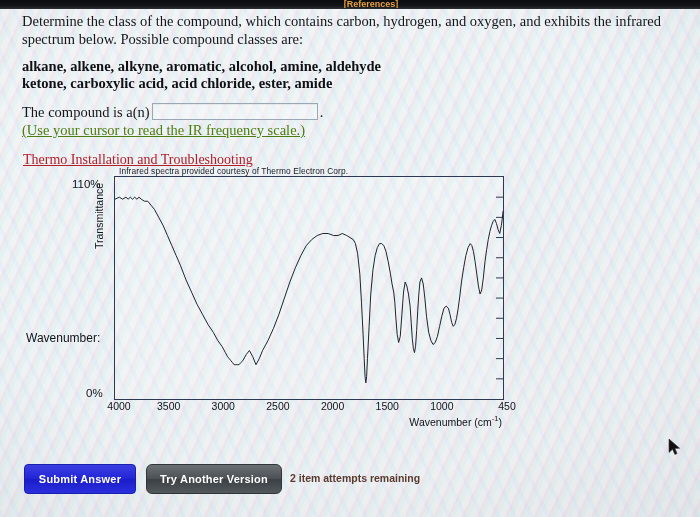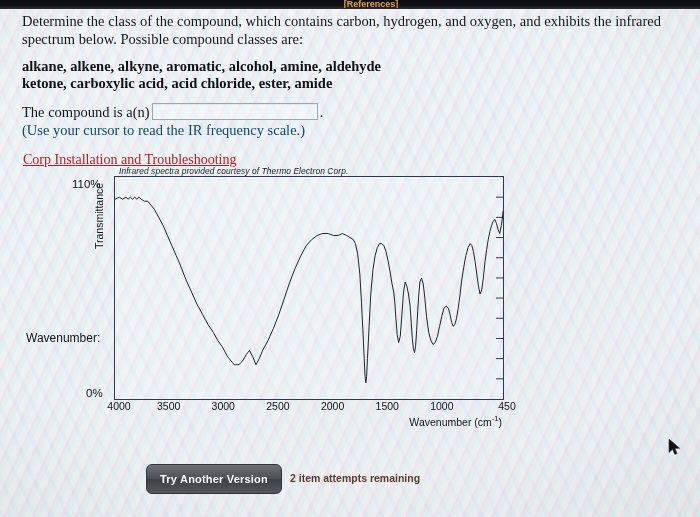--- a/index.html
+++ b/index.html
@@ -47,33 +47,33 @@
   #answer-row{
     position:absolute;left:22px;top:103px;width:420px;height:20px;
     font-size:14.5px;color:#14161a;white-space:nowrap;
   }
   #answer-input{
     display:inline-block;width:164px;height:15px;vertical-align:-3px;
     margin:0 2px;border:1px solid #9aa7b4;background:rgba(255,255,255,.30);
     box-shadow:inset 0 1px 1px rgba(0,0,0,.05);
   }
   #hint{
-    position:absolute;left:22px;top:122px;font-size:14.5px;color:#0c4a6e;
+    position:absolute;left:22px;top:122px;font-size:14.5px;color:#4d7c0f;text-decoration:underline;
   }
   #flash-link{
     position:absolute;left:23px;top:152px;font-size:14px;color:#b0202a;
     text-decoration:underline;cursor:pointer;
   }
 
   
   #chart-wrap{position:absolute;left:0;top:165px;width:540px;height:265px;}
   #chart-title{
     position:absolute;left:119px;top:1px;width:360px;
     font-family:"Liberation Sans",sans-serif;font-size:8.4px;color:#1a1d22;
-    letter-spacing:.1px;white-space:nowrap;font-style:italic;
+    letter-spacing:.1px;white-space:nowrap;
   }
   #plot{
     position:absolute;left:114px;top:11px;width:388px;height:222px;
     border:1.2px solid #2b3a52;background:rgba(255,255,255,.16);
   }
   #plot svg{display:block;width:100%;height:100%;}
   .ylab{
     position:absolute;font-family:"Liberation Sans",sans-serif;
     font-size:11.5px;color:#10131a;font-weight:normal;
   }
@@ -137,21 +137,21 @@
     <div>alkane, alkene, alkyne, aromatic, alcohol, amine, aldehyde</div>
     <div>ketone, carboxylic acid, acid chloride, ester, amide</div>
   </div>
 
   <div id="prompt">Determine the class of the compound, which contains carbon, hydrogen, and oxygen, and exhibits the infrared spectrum below. Possible compound classes are:</div>
 
   <div id="answer-row"><span>The compound is a(n)</span><span id="answer-input" title=""></span><span>.</span></div>
 
   <div id="hint">(Use your cursor to read the IR frequency scale.)</div>
 
-  <a id="flash-link">Corp Installation and Troubleshooting</a>
+  <a id="flash-link">Thermo Installation and Troubleshooting</a>
 
   <div id="chart-wrap">
 
     <div id="chart-title">Infrared spectra provided courtesy of Thermo Electron Corp.</div>
 
     <div class="ylab" id="y-top">110%</div>
     <div class="ylab" id="y-bot">0%</div>
     <div id="y-axis-title">Transmittance</div>
 
     <div id="wn-readout">
@@ -184,20 +184,21 @@
         <span style="left: 163.944px; text-align: right;">2500</span>
         <span style="left: 218.592px;">2000</span>
         <span style="left: 273.239px;">1500</span>
         <span style="left: 327.887px;">1000</span>
         <span style="left: 382px; margin-left: 11px;">450</span>
       </div>
     <div id="x-axis-title">Wavenumber (cm<sup style="font-size: 7.5px;">-1</sup>)</div>
   </div>
 
   <div id="btnbar">
+    <div class="btn" id="btn-submit">Submit Answer</div>
     <div class="btn" id="btn-another">Try Another Version</div>
     <div id="attempts">2 item attempts remaining</div>
   </div>
 
 </div>
 
 <div id="topbezel"></div>
 <div id="refs-tab">[References]</div>
 
 <svg id="cursor" viewBox="0 0 14 18">

